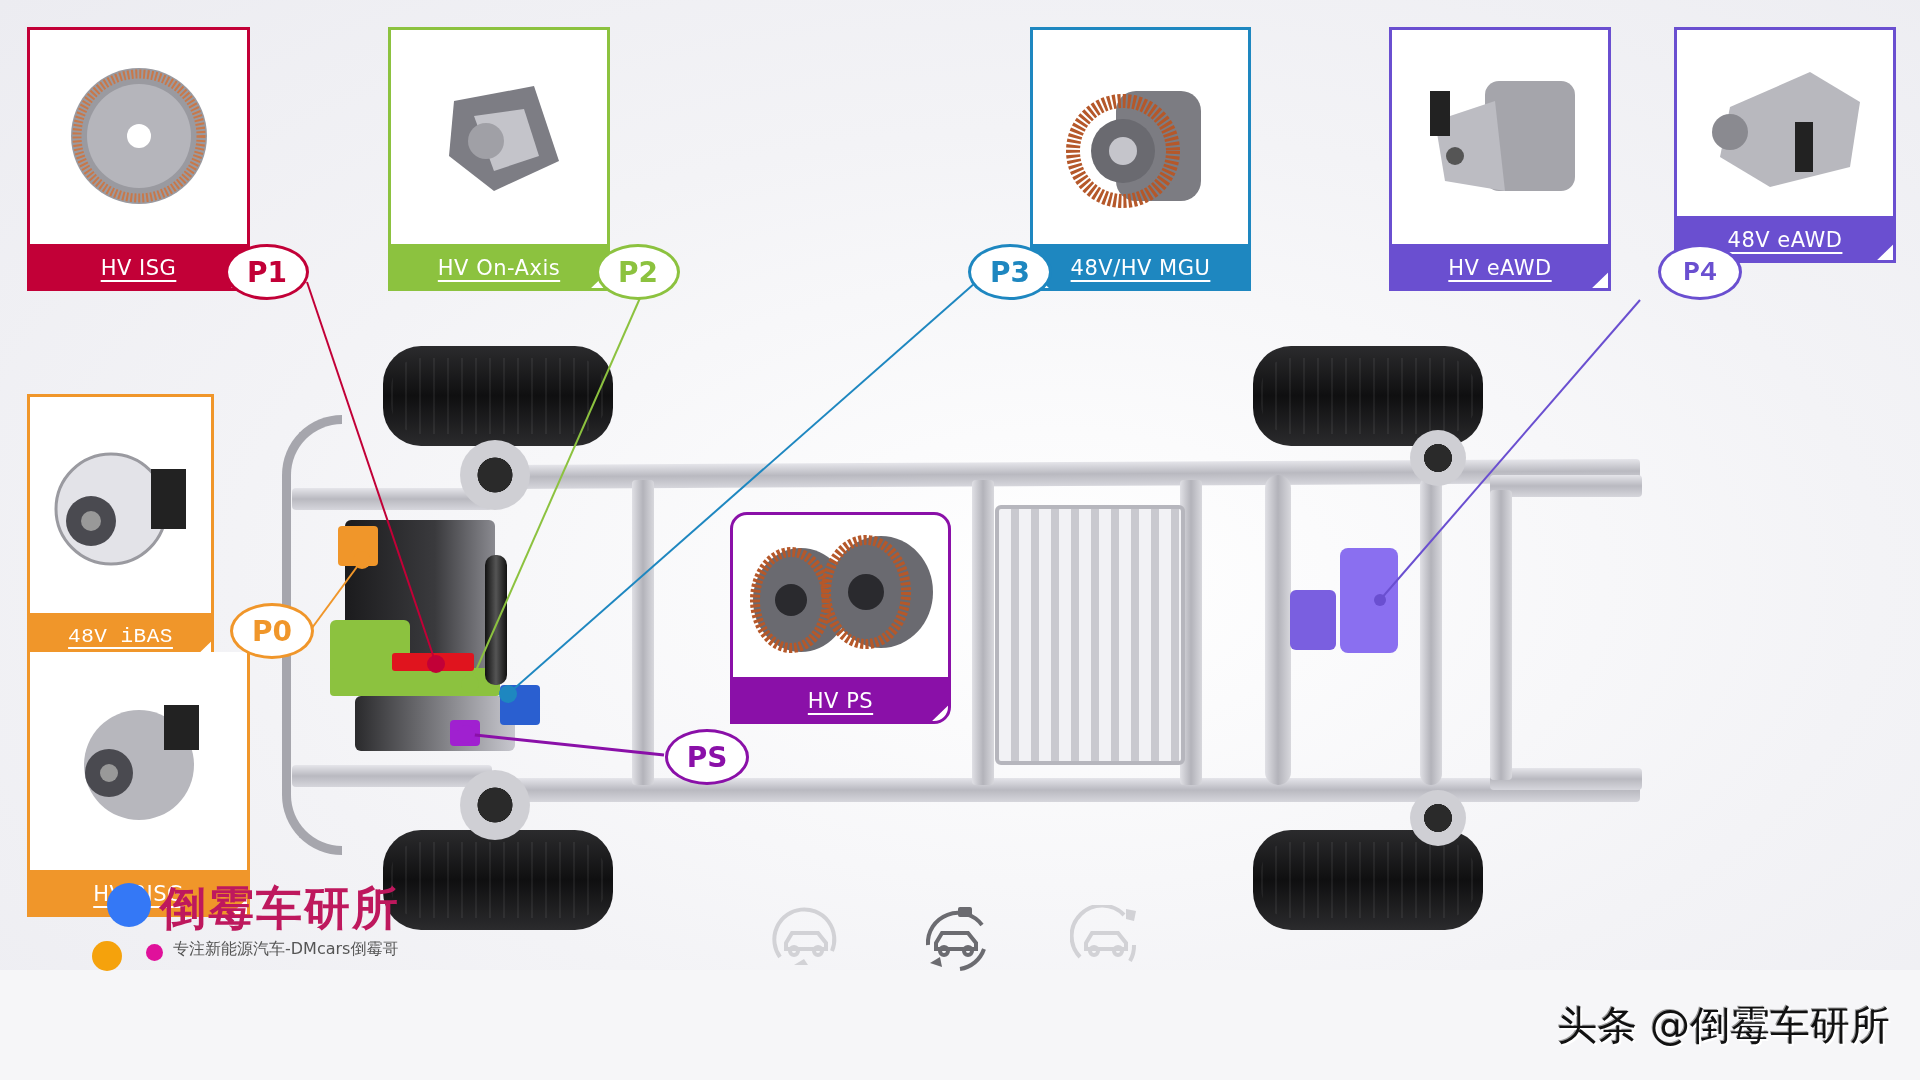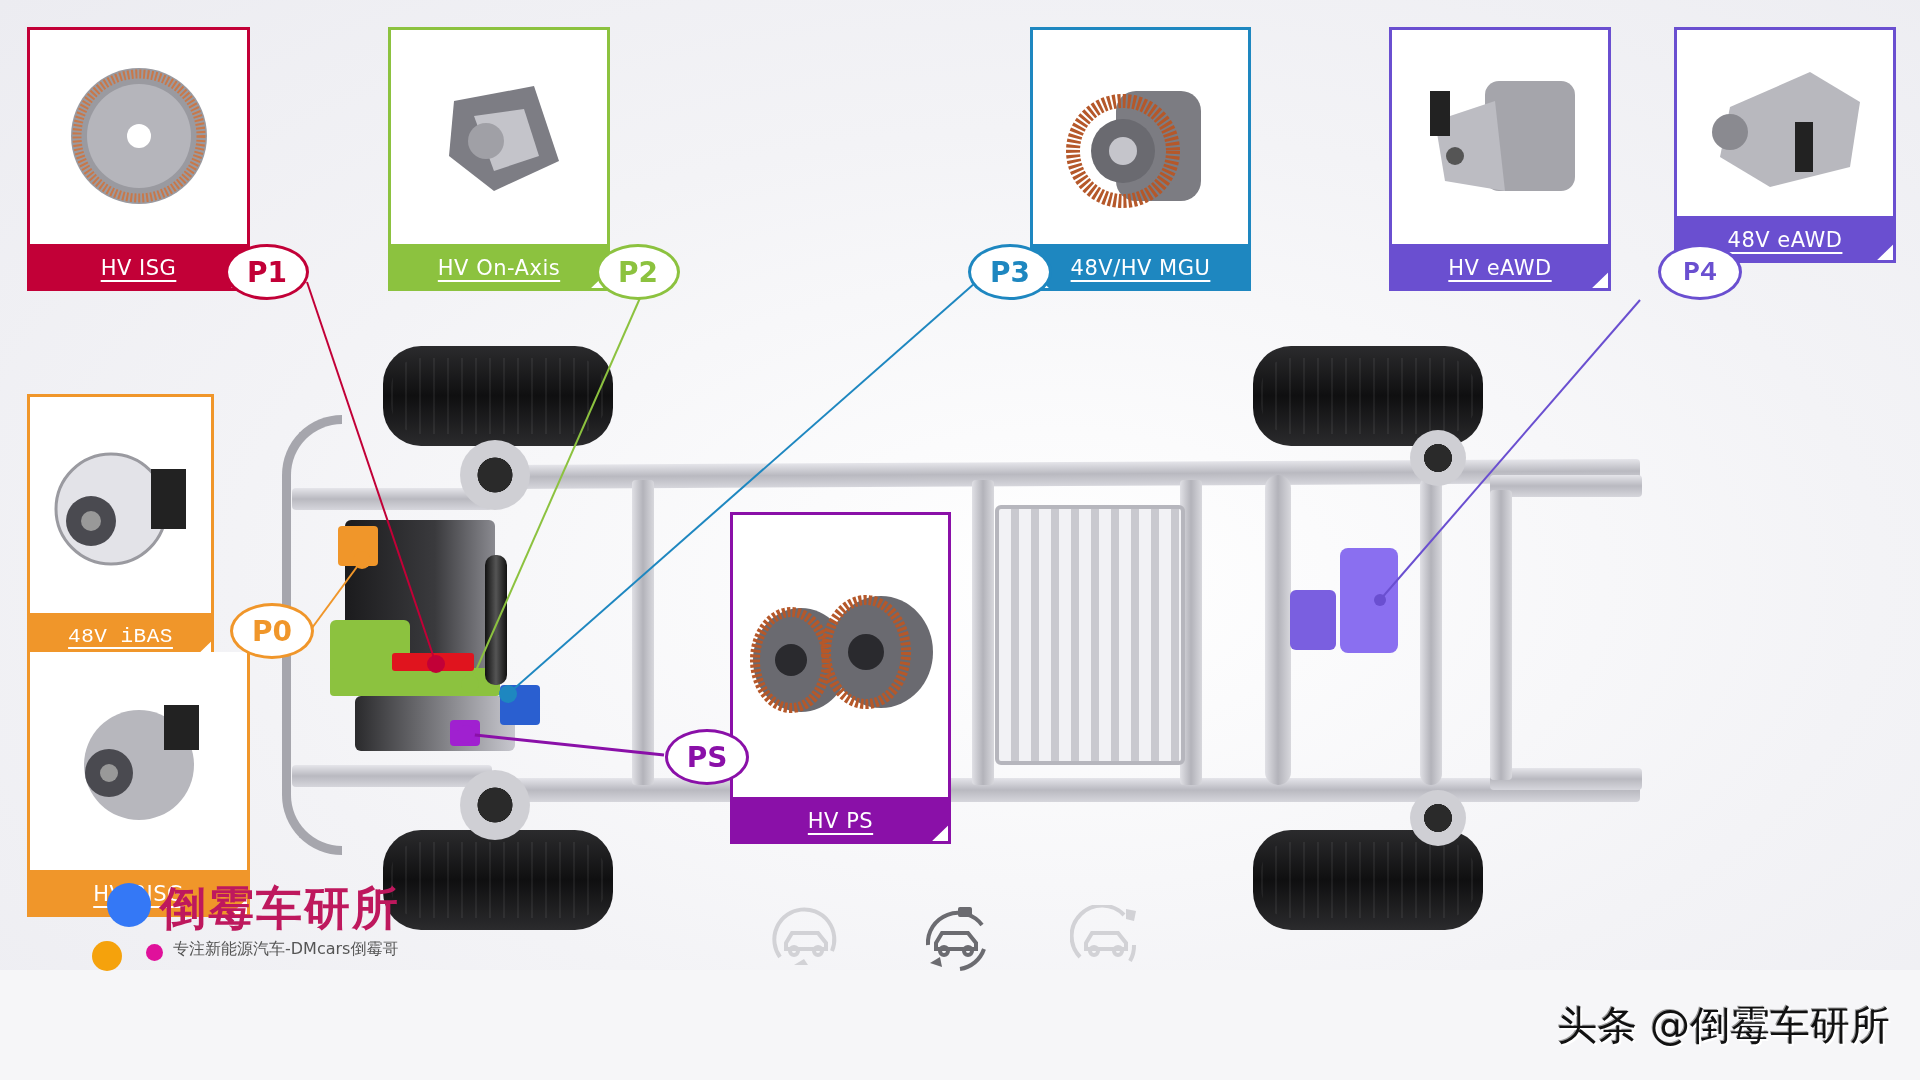--- a/index.html
+++ b/index.html
@@ -236,21 +236,21 @@
           <circle cx="50" cy="88" r="24" fill="#4a4a50"></circle>
           <circle cx="50" cy="88" r="9" fill="#999"></circle>
           <rect x="105" y="20" width="35" height="45" fill="#222"></rect>
         </svg>
     </div>
     <div class="bar">
         <span>HV BISG</span>
       </div>
   </div>
 
-  <div class="card" style="--c:#8a10a8;left:730px;top:512px;width:221px;height:332px;z-index:3;">
+  <div class="card" style="--c:#8a10a8;left:730px;top:512px;width:221px;height:212px;z-index:3;border-radius:17px;">
     <div class="photo">
       <svg width="190" height="130" viewBox="0 0 190 130">
           <ellipse cx="55" cy="70" rx="48" ry="52" fill="#6a6a70"></ellipse>
           <ellipse cx="45" cy="70" rx="36" ry="48" fill="none" stroke="#b5582a" stroke-width="10" stroke-dasharray="3 2"></ellipse>
           <circle cx="45" cy="70" r="16" fill="#2a2a2e"></circle>
           <ellipse cx="135" cy="62" rx="52" ry="56" fill="#6a6a70"></ellipse>
           <ellipse cx="120" cy="62" rx="40" ry="52" fill="none" stroke="#b5582a" stroke-width="10" stroke-dasharray="3 2"></ellipse>
           <circle cx="120" cy="62" r="18" fill="#2a2a2e"></circle>
         </svg>
     </div>

